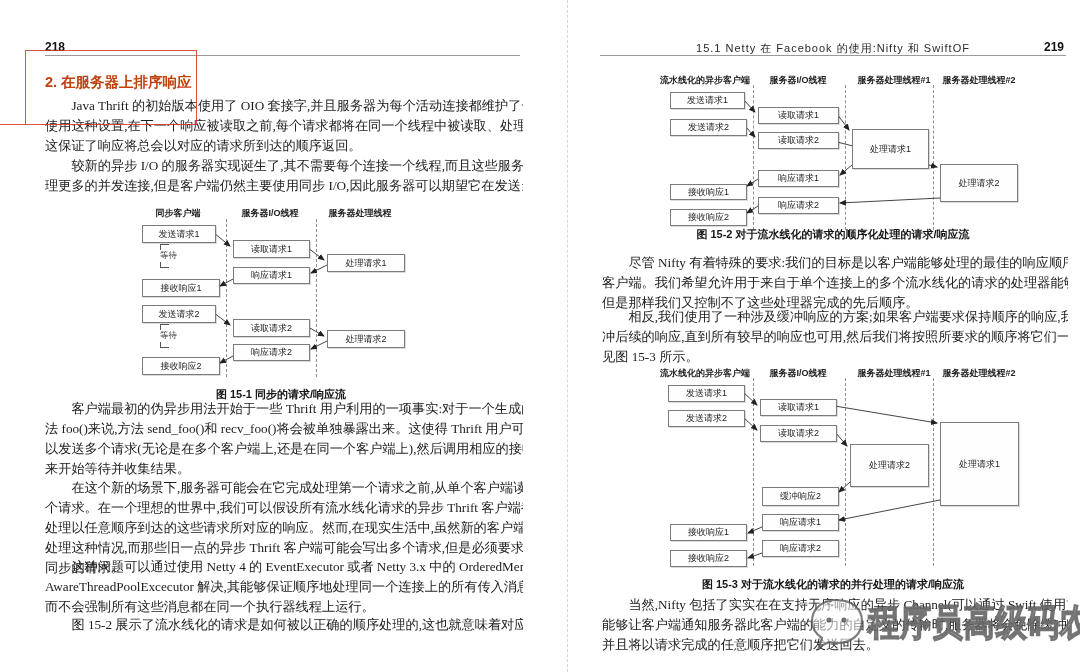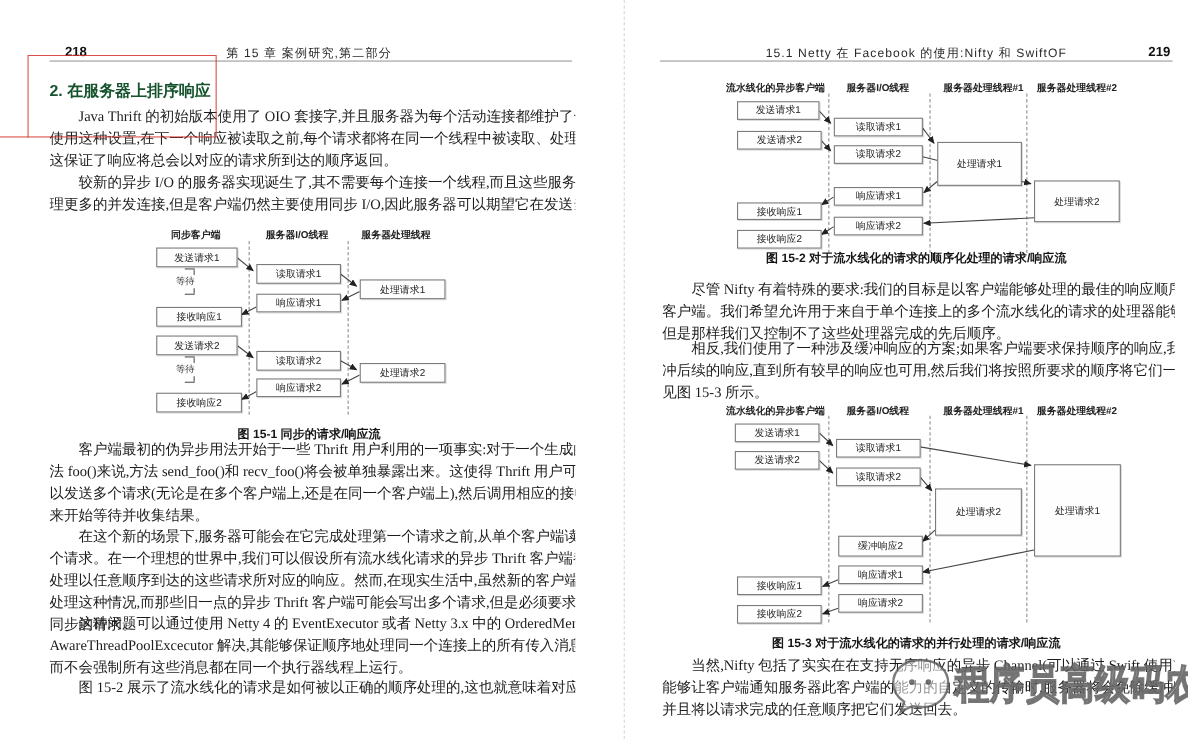--- a/index.html
+++ b/index.html
@@ -8,47 +8,47 @@
   .page{position:absolute;top:35px;height:637px;}
   .page-left{left:40px;width:482px;}
   .page-right{left:598px;width:470px;}
   .divider{position:absolute;left:567px;top:0;height:672px;width:0;border-left:1px dashed #d6d6d6;}
 
   
   .runhead{position:absolute;left:0;right:0;top:6px;text-align:center;font-size:11px;
            font-family:"Liberation Sans","DejaVu Sans",sans-serif;color:#2a2a2a;letter-spacing:1px;}
   .pagenum{position:absolute;top:5px;font-size:12px;font-weight:bold;
            font-family:"Liberation Sans","DejaVu Sans",sans-serif;color:#111;}
-  .pagenum-left{left:19px;}
+  .pagenum-left{left:5px;}
   .pagenum-right{right:4px;}
   .headrule{position:absolute;top:20px;height:0;border-top:1px solid #9a9a9a;}
   .headrule-l{left:5px;width:475px;}
   .headrule-r{left:2px;width:466px;}
 
   .secheading{position:absolute;left:5px;top:38px;font-size:14.5px;font-weight:bold;
-              font-family:"Liberation Sans","DejaVu Sans",sans-serif;color:#14532d;}
+              font-family:"Liberation Sans","DejaVu Sans",sans-serif;color:#c2410c;}
 
   
   .par{position:absolute;left:5px;width:478px;font-size:13.2px;color:#1c1c1c;}
   .page-right .par{left:4px;width:466px;}
   .line{height:20px;line-height:20px;white-space:nowrap;overflow:hidden;}
   .first{text-indent:2em;}
 
   
   .fig{position:absolute;}
   .colhdr{position:absolute;transform:translateX(-50%);font-size:9px;font-weight:bold;white-space:nowrap;
           font-family:"Liberation Sans","DejaVu Sans",sans-serif;color:#222;}
   .vdash{position:absolute;width:0;border-left:1px dashed #8f8f8f;}
   .fbox{position:absolute;border:1px solid #7b7b7b;background:#fefefe;box-shadow:1px 1px 0 rgba(0,0,0,.14);
         display:flex;align-items:center;justify-content:center;font-size:9px;color:#1d1d1d;
         font-family:"Liberation Sans","DejaVu Sans",sans-serif;white-space:nowrap;}
   .arrows{position:absolute;left:0;top:0;}
   .figcap{position:absolute;left:0;right:0;text-align:center;font-size:11px;font-weight:bold;
           font-family:"Liberation Sans","DejaVu Sans",sans-serif;color:#161616;}
-  .waitbox{position:absolute;display:flex;flex-direction:column;align-items:flex-end;
+  .waitbox{position:absolute;display:flex;flex-direction:column;align-items:flex-start;
            font-size:8.5px;color:#333;font-family:"Liberation Sans","DejaVu Sans",sans-serif;}
   .waitbox .bar{width:9px;height:1px;background:#555;}
   .waitbox .stem{width:1px;height:5px;background:#555;}
 
   
   .ann-rect{position:absolute;left:25px;top:50px;width:170px;height:74px;
             border:1px solid rgba(213,50,42,.85);border-bottom:none;}
   .ann-line{position:absolute;left:0;top:124px;width:196px;height:1px;background:rgba(213,50,42,.85);}
 
   
@@ -60,21 +60,20 @@
 </style>
 </head>
 <body>
 
 <div class="canvas">
 
   <div class="divider"></div>
 
   <div class="page page-left">
     <div class="pagenum pagenum-left">218</div>
-    <div class="runhead">第 15 章   案例研究,第二部分</div>
     <div class="headrule headrule-l"></div>
 
     <div class="secheading">2. 在服务器上排序响应</div>
 
     <div class="par" style="top:61px">
       <div class="line first">Java Thrift 的初始版本使用了 OIO 套接字,并且服务器为每个活动连接都维护了一个线程。</div>
       <div class="line">使用这种设置,在下一个响应被读取之前,每个请求都将在同一个线程中被读取、处理和应答。</div>
       <div class="line">这保证了响应将总会以对应的请求所到达的顺序返回。</div>
     </div>
 

